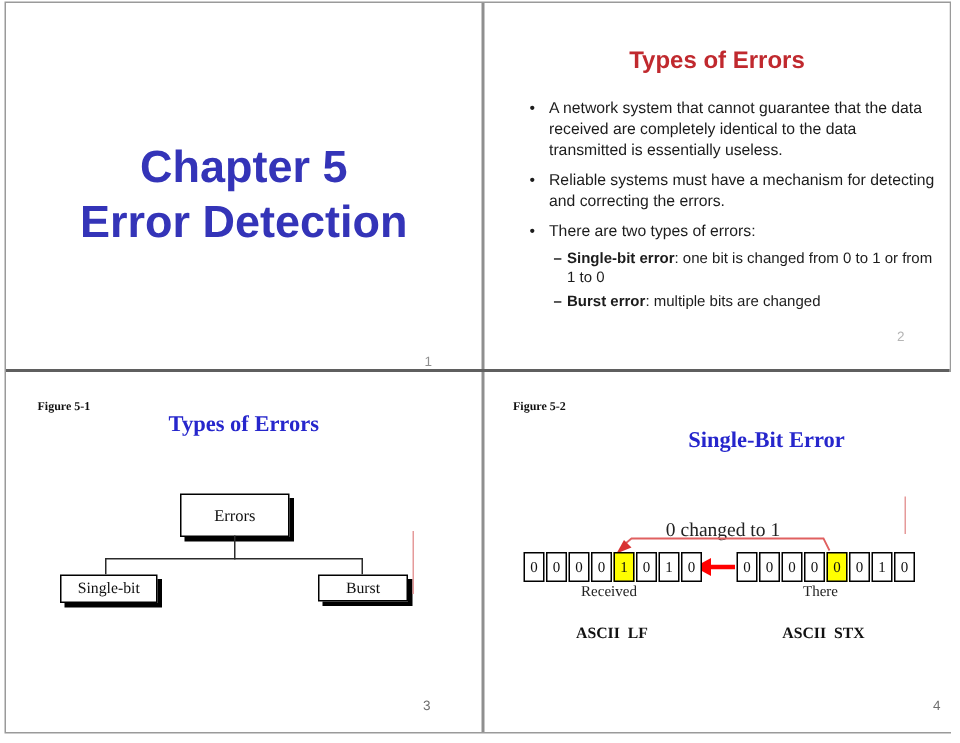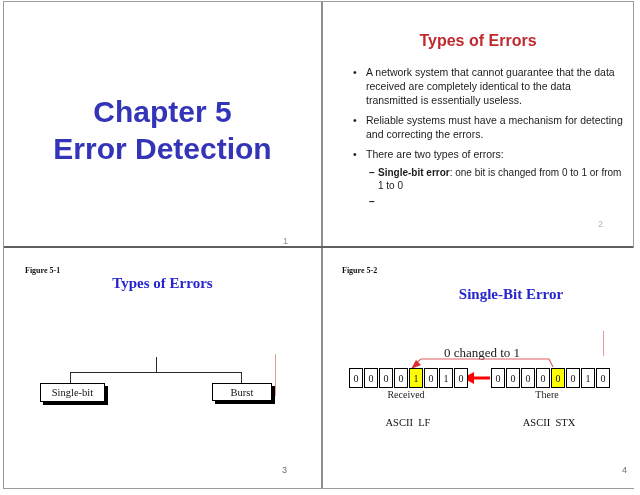--- a/index.html
+++ b/index.html
@@ -51,21 +51,21 @@
       font-family:"Liberation Serif",serif;font-size:13px;color:#222;white-space:nowrap;}
   .register{position:absolute;top:120px;display:flex;}
   .reg-received{left:26px;}
   .reg-sent{left:168px;}
   .bit-cell{width:12px;height:18px;border:1px solid #000;margin-right:1px;flex:none;
       display:flex;align-items:center;justify-content:center;
       font-family:"Liberation Serif",serif;font-size:10px;color:#111;background:#fff;}
   .reg-label{position:absolute;top:141px;transform:translateX(-50%);
       font-family:"Liberation Serif",serif;font-size:10px;color:#222;}
   .ascii{position:absolute;top:169px;transform:translateX(-50%);white-space:pre;
-      font-family:"Liberation Serif",serif;font-weight:normal;font-size:10.5px;color:#111;text-align:right;}
+      font-family:"Liberation Serif",serif;font-weight:bold;font-size:10.5px;color:#111;text-align:right;}
   .s4 svg{position:absolute;left:0;top:0;}
   .s4 .pagenum{right:28px;bottom:13px;color:#6e6e6e;}
 </style>
 </head>
 <body>
 
 <div class="sheet">
 
   <div class="slide s1">
     <div class="title-block">
@@ -89,29 +89,33 @@
       <div class="bullet">
         <span class="marker">•</span>
         <span class="btext">There are two types of errors:</span>
       </div>
       <div class="sub">
         <span class="marker">–</span>
         <span class="btext"><b>Single-bit error</b><span>: one bit is changed from 0 to 1 or from 1 to 0</span></span>
       </div>
       <div class="sub">
         <span class="marker">–</span>
+        <span class="btext"><b>Burst error</b><span>: multiple bits are changed</span></span>
       </div>
     </div>
     <div class="pagenum">2</div>
   </div>
 
   <div class="slide s3">
     <div class="figlabel" style="left:21px;top:18px;">Figure 5-1</div>
     <div class="figtitle" style="top:27px;">Types of Errors</div>
 
+    <div class="node" style="left:116px;top:81px;width:71px;height:27px;font-size:11px;">
+      <span>Errors</span>
+    </div>
     <div class="conn" style="left:152px;top:109px;width:1px;height:16px;"></div>
     <div class="conn" style="left:66px;top:124px;width:172px;height:1px;"></div>
     <div class="conn" style="left:66px;top:124px;width:1px;height:11px;"></div>
     <div class="conn" style="left:237px;top:124px;width:1px;height:11px;"></div>
     <div class="node" style="left:36px;top:135px;width:63px;height:17px;font-size:10.5px;justify-content:center;">
       <span>Single-bit</span>
     </div>
     <div class="node" style="left:208px;top:135px;width:58px;height:16px;font-size:10.5px;">
       <span>Burst</span>
     </div>

